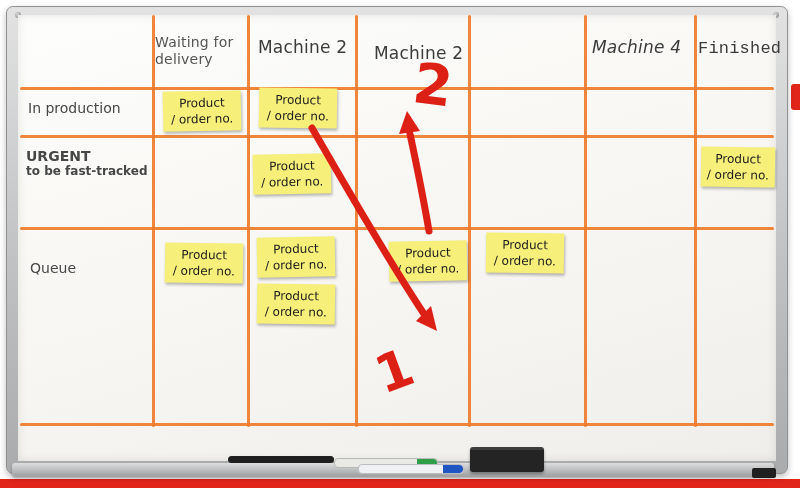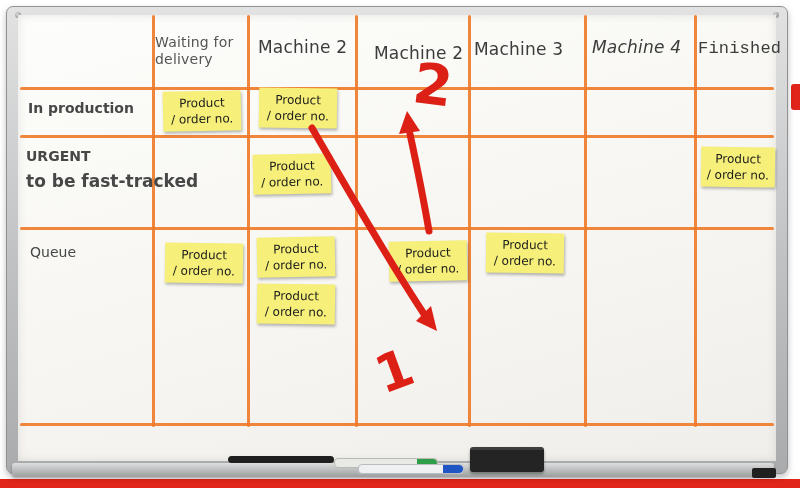--- a/index.html
+++ b/index.html
@@ -22,21 +22,21 @@
          background:radial-gradient(circle at 35% 35%,#d8d8d8,#7d7f81);}
 
   
   .vline{position:absolute;top:15px;height:412px;width:3px;background:#ee7c2b;border-radius:2px;opacity:.92;}
   .hline{position:absolute;left:20px;width:754px;height:3px;background:#ee7c2b;border-radius:2px;opacity:.92;}
 
   
   .colhead{position:absolute;color:#3c3c3c;font-size:17px;text-align:left;letter-spacing:.2px;}
   .colhead.small{font-size:14px;line-height:17px;color:#555;}
   .rowlabel{position:absolute;color:#474747;font-size:14px;}
-  .rowlabel .sub{font-size:17px;margin-top:7px;}
+  .rowlabel .sub{font-size:12px;}
 
   
   .sticky{position:absolute;width:78px;height:40px;background:#f6ef79;
           box-shadow:1px 2px 3px rgba(0,0,0,.28);
           display:flex;flex-direction:column;align-items:center;justify-content:center;
           font-size:12px;line-height:16px;color:#1c1c1c;}
   .sticky.narrow{width:74px;}
   .r1{transform:rotate(-1.2deg);} .r2{transform:rotate(0.9deg);}
 
   
@@ -79,30 +79,29 @@
   <div class="vline" style="left:584px;"></div>
   <div class="vline" style="left:694px;"></div>
   <div class="hline" style="top:87px;"></div>
   <div class="hline" style="top:135px;"></div>
   <div class="hline" style="top:227px;"></div>
   <div class="hline" style="top:423px;"></div>
 
   <div class="colhead small" style="left:155px;top:34px;width:90px;">Waiting for delivery</div>
   <div class="colhead" style="left:258px;top:37px;width:96px;">Machine 2</div>
   <div class="colhead" style="left:362px;top:43px;width:104px;margin-left:12px;">Machine 2</div>
-  <div class="colhead" style="left:474px;top:39px;width:108px;">Machine 3</div>
   <div class="colhead" style="left:592px;top:37px;width:100px;font-style:italic;">Machine 4</div>
   <div class="colhead" style="left:698px;top:39px;width:76px;font-family:Liberation Mono, monospace;">Finished</div>
 
-  <div class="rowlabel" style="left:28px;top:100px;font-weight:bold;">In production</div>
+  <div class="rowlabel" style="left:28px;top:100px;">In production</div>
   <div class="rowlabel" style="left:26px;top:148px;font-weight:bold;">
     <div>URGENT</div>
     <div class="sub">to be fast-tracked</div>
   </div>
-  <div class="rowlabel" style="left:30px;top:244px;">Queue</div>
+  <div class="rowlabel" style="left:30px;top:260px;">Queue</div>
 
   <div class="sticky r1" style="left:163px;top:91px;">
     <div>Product</div>
     <div>/ order no.</div>
   </div>
   <div class="sticky r2" style="left:259px;top:88px;">
     <div>Product</div>
     <div>/ order no.</div>
   </div>
   <div class="sticky r1" style="left:253px;top:154px;">

